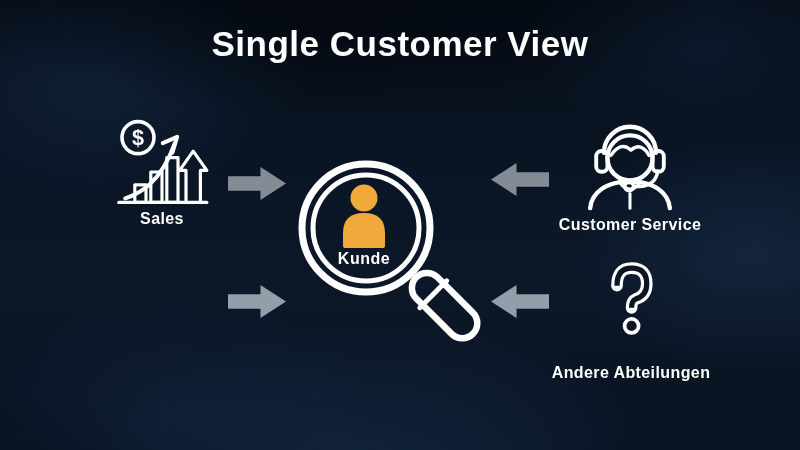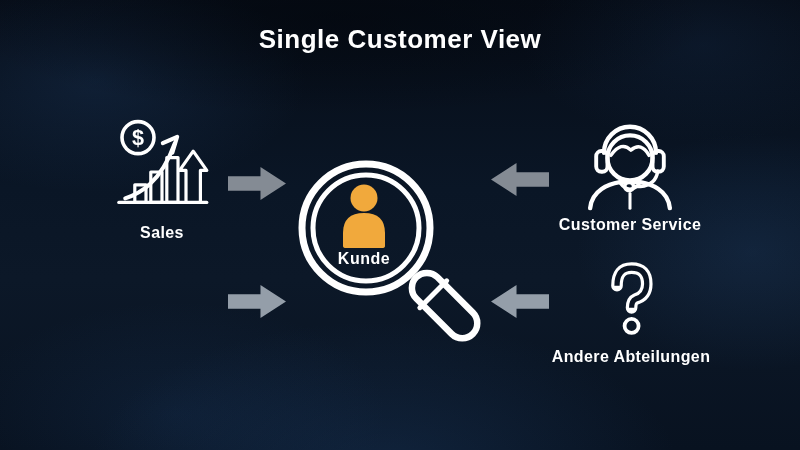--- a/index.html
+++ b/index.html
@@ -15,21 +15,21 @@
       radial-gradient(ellipse 260px 140px at 88% 10%, rgba(28,58,98,0.22), transparent 70%),
       radial-gradient(ellipse 420px 210px at 48% 104%, rgba(36,76,126,0.30), transparent 70%),
       radial-gradient(ellipse 250px 170px at 94% 56%, rgba(42,82,132,0.22), transparent 70%),
       radial-gradient(ellipse 300px 160px at 22% 92%, rgba(30,65,110,0.22), transparent 70%),
       linear-gradient(180deg,#060c16 0%,#0a1626 42%,#0c1828 62%,#081220 100%);
   }
   .title{
     position:absolute;top:24px;left:0;width:800px;
     text-align:center;
     color:var(--title-color,#ffffff);
-    font-size:26px;font-weight:800;letter-spacing:0.5px;
+    font-size:35px;font-weight:800;letter-spacing:0.5px;
   }
   .source{
     position:absolute;display:flex;flex-direction:column;
     align-items:center;
   }
   .source .label{
     color:var(--label-color,#ffffff);
     font-size:16px;font-weight:700;letter-spacing:0.4px;
     white-space:nowrap;
   }
@@ -57,21 +57,21 @@
       <circle class="ic" cx="30" cy="27" r="20" stroke-width="4.5"></circle>
       <text class="fillw" x="30" y="36" font-size="27" font-weight="700" text-anchor="middle">$</text>
       <path class="ic" d="M 14,103 C 32,97 58,84 76,34" stroke-width="5"></path>
       <path class="ic" d="M 61,34 L 79,26 L 73,46" stroke-width="5"></path>
       <rect class="ic" x="26" y="86" width="14" height="22" stroke-width="4"></rect>
       <rect class="ic" x="46" y="70" width="14" height="38" stroke-width="4"></rect>
       <rect class="ic" x="66" y="52" width="14" height="56" stroke-width="4"></rect>
       <path class="ic" d="M 90,108 V 68 H 82 L 99,44 L 116,68 H 108 V 108" stroke-width="4"></path>
       <line class="ic" x1="6" y1="108" x2="116" y2="108" stroke-width="4"></line>
     </svg>
-    <div class="label" style="margin-top:14px;">Sales</div>
+    <div class="label" style="">Sales</div>
   </div>
 
 
   <div class="source" style="left:545px;top:116px;width:170px;">
     <svg width="104" height="96" viewBox="0 0 120 110">
       <path class="ic" d="M 14,106 C 16,85 36,78 48,76 L 72,76 C 84,78 104,85 106,106" stroke-width="5"></path>
       <path class="ic" d="M 48,76 Q 60,92 72,76" stroke-width="4"></path>
       <line class="ic" x1="60" y1="89" x2="60" y2="106" stroke-width="3.5"></line>
       <circle class="ic" cx="60" cy="48" r="26" stroke-width="5"></circle>
       <path class="ic" d="M 38,45 Q 50,28 61,39 Q 73,29 82,45" stroke-width="4"></path>
@@ -83,21 +83,21 @@
     </svg>
     <div class="label" style="margin-top:4px;">Customer Service</div>
   </div>
 
   <div class="source" style="left:538px;top:260px;width:186px;">
     <svg width="70" height="84" viewBox="0 0 120 144">
       <path class="ic" d="M 36,44 Q 36,14 61,14 Q 87,14 87,41 Q 87,61 68,67 Q 61,70 61,82" stroke-width="20"></path>
       <path class="hole" d="M 36,44 Q 36,14 61,14 Q 87,14 87,41 Q 87,61 68,67 Q 61,70 61,82" stroke-width="9"></path>
       <circle class="ic" cx="61" cy="113" r="12" stroke-width="6.5"></circle>
     </svg>
-    <div class="label" style="margin-top:4px;">Andere Abteilungen</div>
+    <div class="label" style="margin-top:20px;">Andere Abteilungen</div>
   </div>
 
   <svg class="magnifier" width="200" height="212" viewBox="0 0 200 212">
     <rect class="ic" x="119" y="127" width="30" height="80" rx="15" stroke-width="6.5" transform="rotate(-45 134 128)"></rect>
     <line class="ic" x1="115" y1="151" x2="153" y2="151" stroke-width="5" transform="rotate(-45 134 128)"></line>
     <circle class="ic" cx="83" cy="78" r="64" stroke-width="7"></circle>
     <circle class="ic" cx="83" cy="78" r="53" stroke-width="5"></circle>
     <circle class="orange" cx="81" cy="48" r="13.5"></circle>
     <path class="orange" d="M 60,96 V 83 Q 60,63 81,63 Q 102,63 102,83 V 96 Q 102,98 99,98 H 63 Q 60,98 60,96 Z"></path>
     <text x="81" y="114" font-size="16" font-weight="700" text-anchor="middle" letter-spacing="0.5" class="fillw">Kunde</text>

